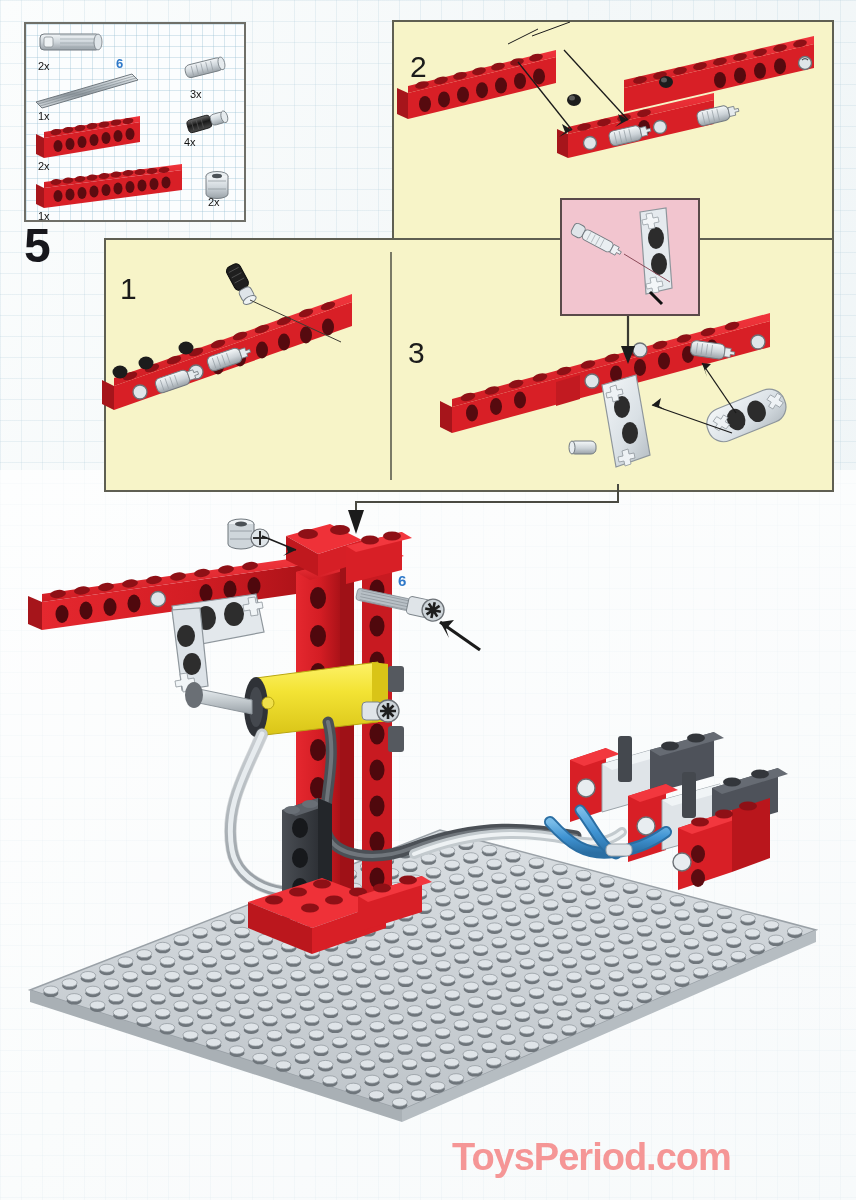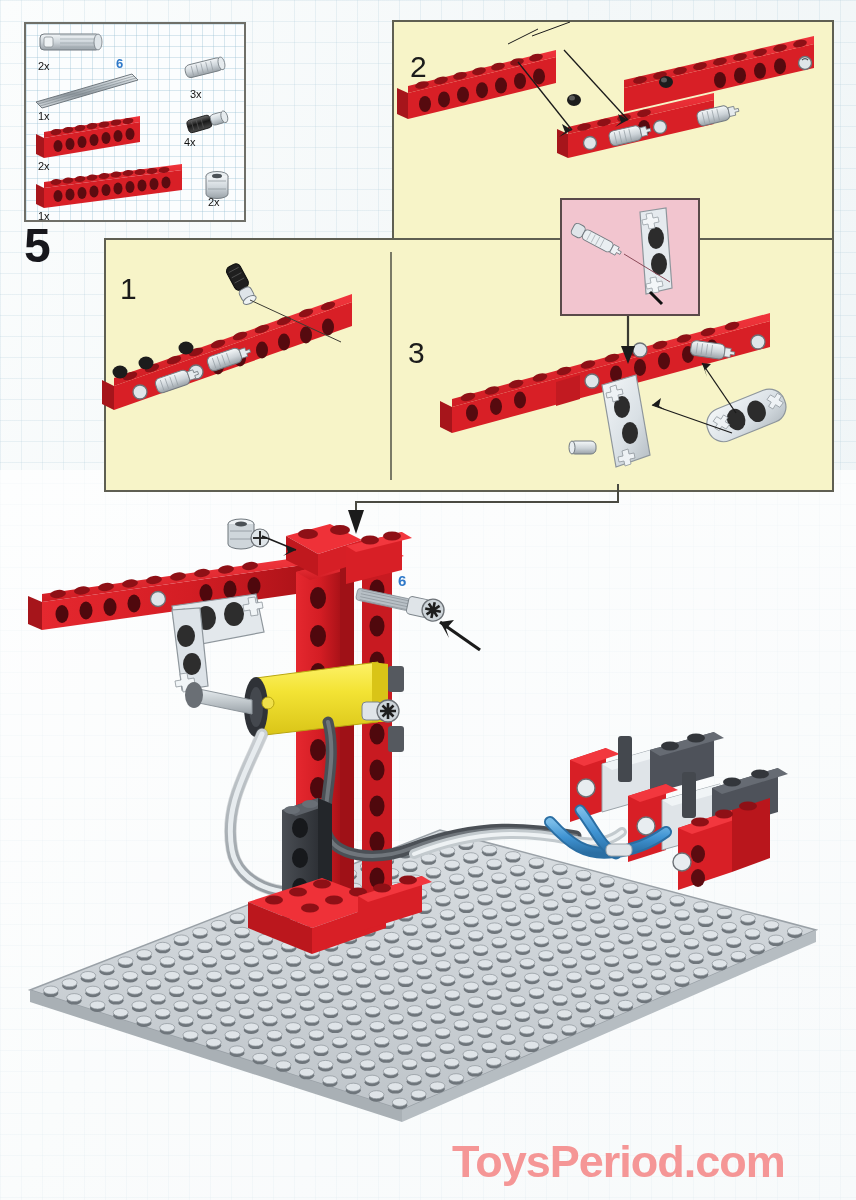--- a/index.html
+++ b/index.html
@@ -63,21 +63,21 @@
     position:absolute;left:560px;top:198px;width:140px;height:118px;
     background:#f2c5cf;border:2px solid #5a4a4a;box-sizing:border-box;overflow:hidden;
   }
 
   
   #connector{position:absolute;left:330px;top:480px;width:300px;height:60px;}
 
   
   #watermark{
     position:absolute;left:452px;top:1136px;
-    font-size:45px;font-weight:700;letter-spacing:-1px;
+    font-size:38px;font-weight:700;letter-spacing:-1px;
     color:#f58e8e;opacity:.92;
     font-family:"Liberation Sans", sans-serif;white-space:nowrap;
   }
 
   
   svg{display:block;overflow:visible;}
   .abs{position:absolute;}
 </style>
 </head>
 <body>

